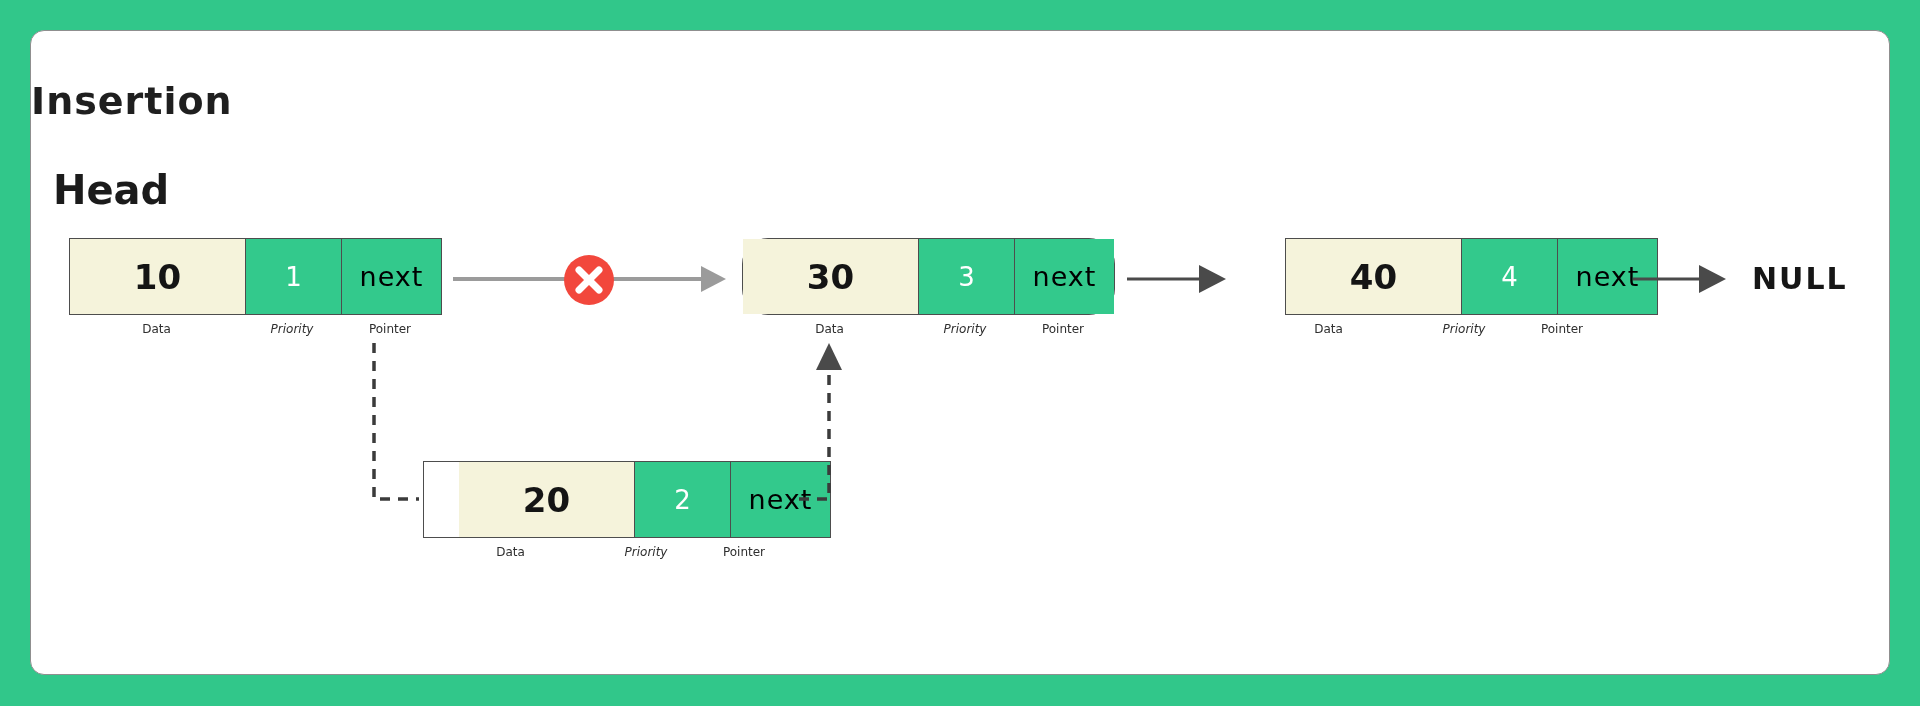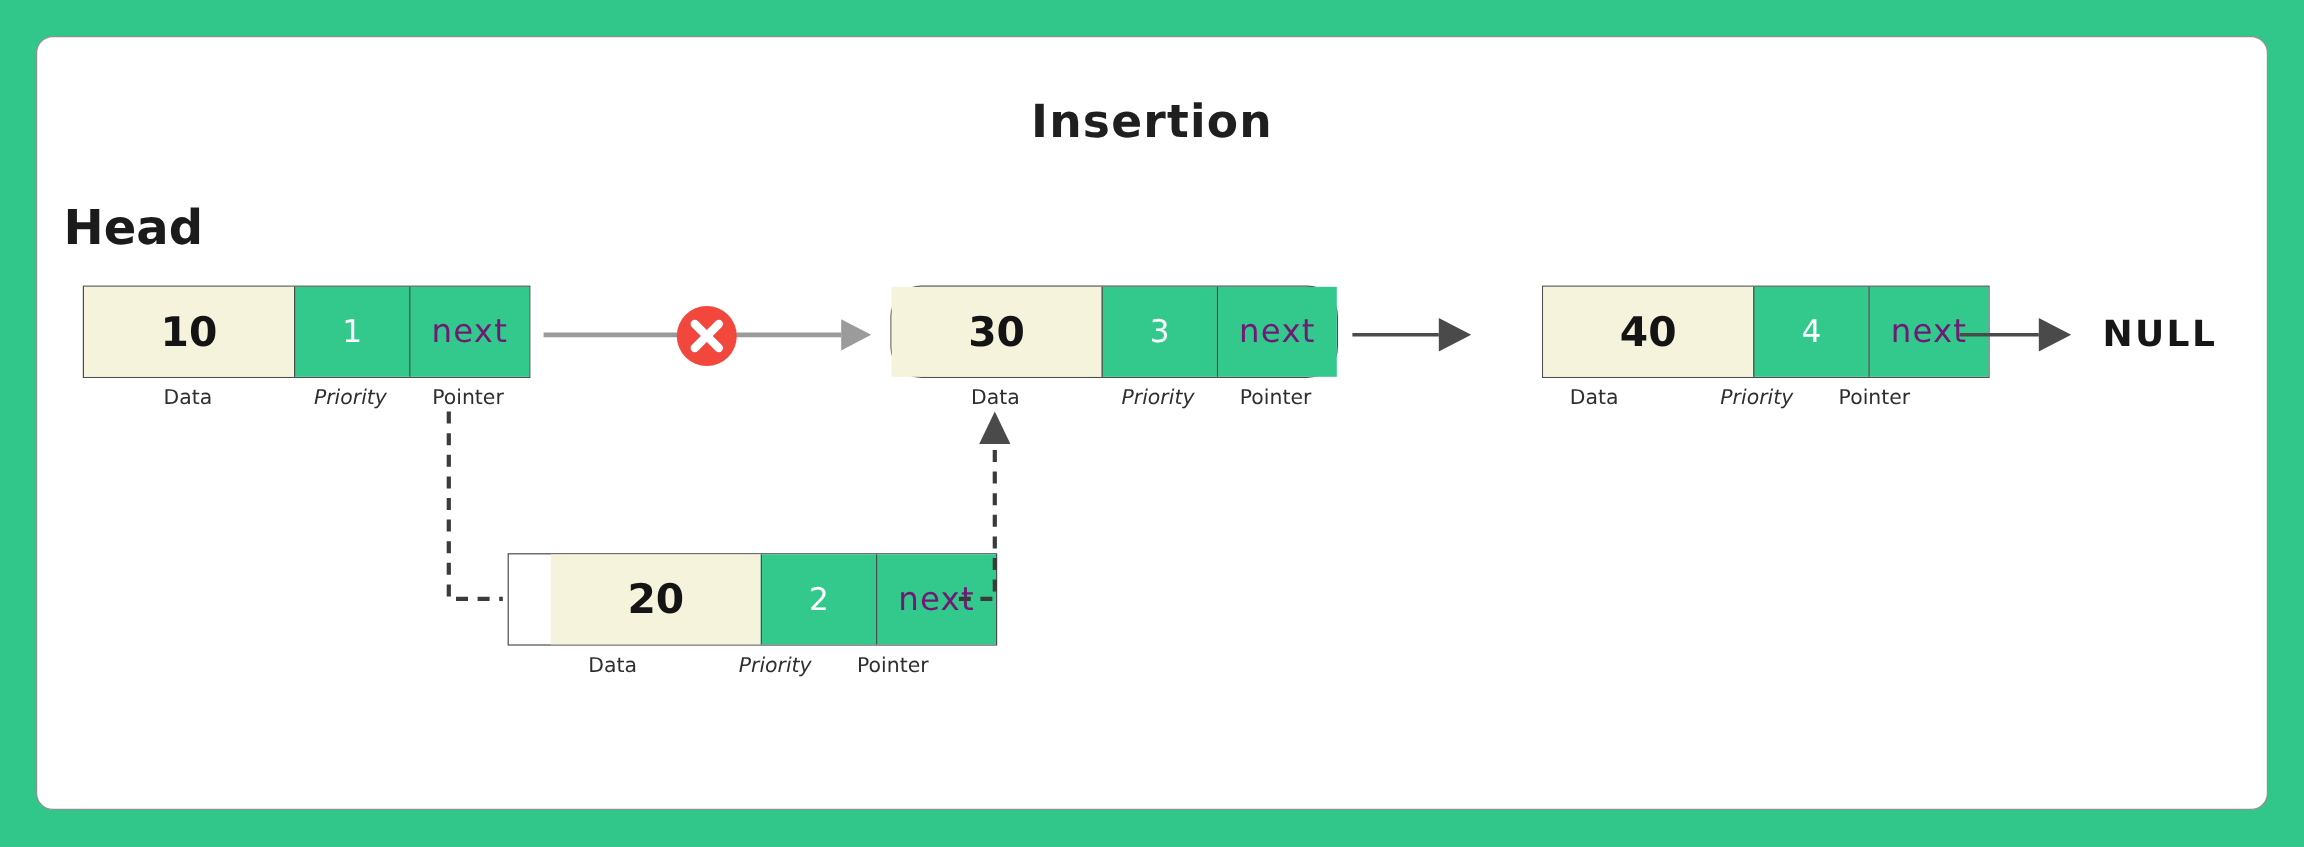--- a/index.html
+++ b/index.html
@@ -7,21 +7,21 @@
   body {
     background:#31C78A;
     font-family:"DejaVu Sans","Liberation Sans",sans-serif;
     position:relative;
   }
   .card {
     position:absolute; left:30px; top:30px; width:1860px; height:645px;
     background:#ffffff; border:1px solid #8f8f8f; border-radius:14px;
   }
   .title {
-    position:absolute; left:0; right:0; top:48px; text-align:center;
+    position:absolute; left:0; right:0; top:48px; 
     font-size:38px; font-weight:700; color:#1f1f1f; letter-spacing:1px;
   }
   .head-label {
     position:absolute; left:22px; top:136px;
     font-size:40px; font-weight:700; color:#1b1b1b;
   }
   .null-label {
     position:absolute; left:1721px; top:230px; width:120px; text-align:left;
     font-size:30px; font-weight:700; color:#161616; letter-spacing:2px;
   }
@@ -31,27 +31,27 @@
   }
   .cell {
     display:flex; align-items:center; justify-content:center; height:100%;
   }
   .cell + .cell { border-left:1.5px solid #4d4d4d; }
   .data-cell   { width:175px; background:#F5F3DB; }
   .data-cell span { font-size:34px; font-weight:700; color:#141414; }
   .priority-cell { width:96px; background:#33C98C; }
   .priority-cell span { font-size:26px; font-weight:500; color:#ffffff; }
   .pointer-cell { width:100px; background:#33C98C; }
-  .pointer-cell span { font-size:27px; font-weight:500; color:#701a75; letter-spacing:1px; }
+  .pointer-cell span { font-size:27px; font-weight:500; color:#000000; letter-spacing:1px; }
   .node-labels {
     position:absolute; display:flex; width:373px;
   }
   .node-labels .lbl {
     display:block; text-align:center;
-    font-size:17px; font-weight:500; color:#2e2e2e;
+    font-size:12px; font-weight:500; color:#2e2e2e;
   }
   .lbl-data { width:175px; }
   .lbl-priority { width:96px;font-style:italic; }
   .lbl-pointer { width:100px; }
   svg.overlay { position:absolute; left:0; top:0; pointer-events:none; }
 </style>
 </head>
 <body>
 
 <div class="card">

